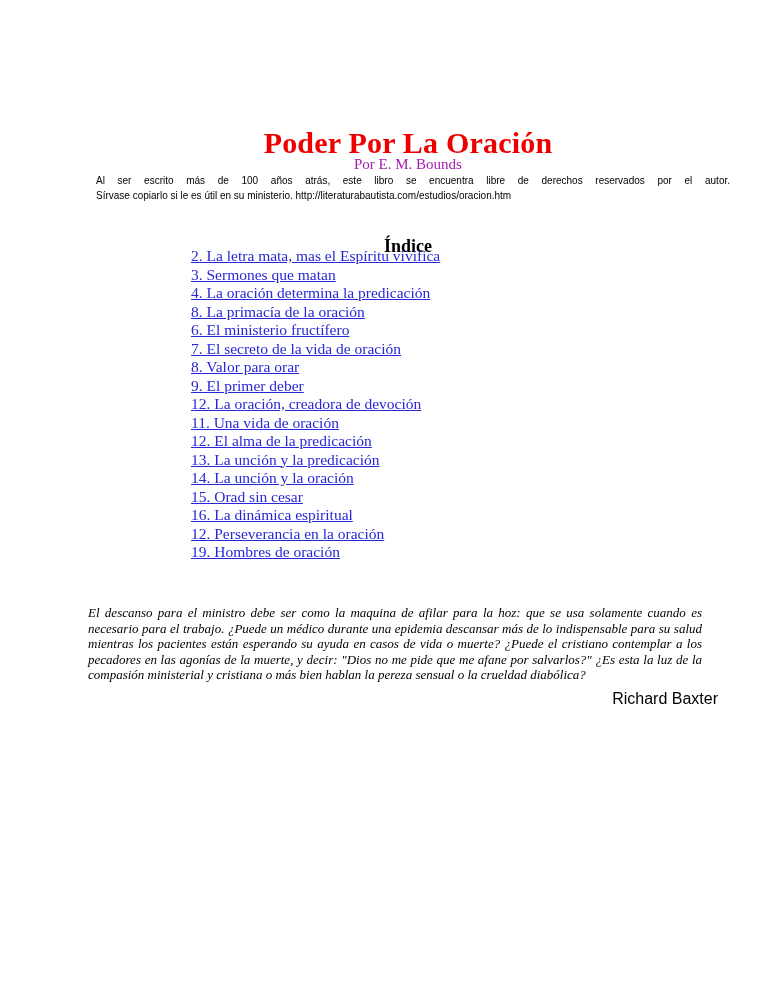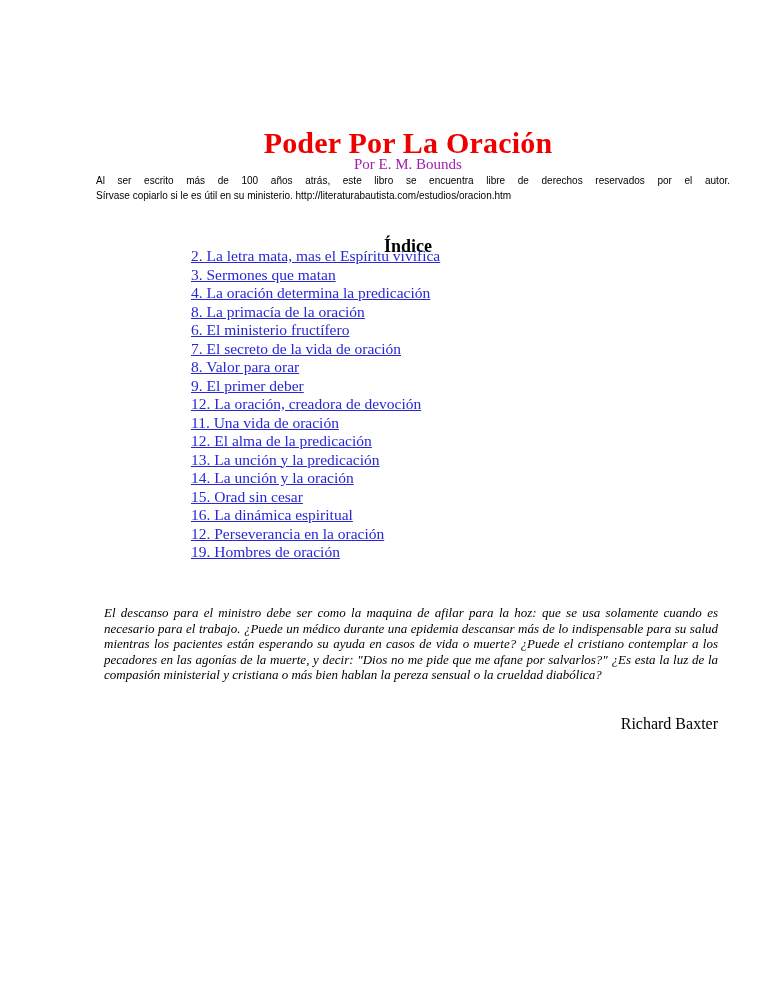--- a/index.html
+++ b/index.html
@@ -104,38 +104,38 @@
     font-size: 15.5px;
     color: #2727d7;
     text-decoration: underline;
     cursor: pointer;
   }
 
   
   .quote {
     position: absolute;
     top: 592px;
-    left: 80px;
+    left: 64px;
     width: 614px;
     font-family: "Liberation Serif", "DejaVu Serif", serif;
     font-style: italic;
     font-size: 13px;
     line-height: 15.6px;
     text-align: justify;
     color: #000000;
   }
 
   
   .attribution {
     position: absolute;
-    top: 714px;
+    top: 689px;
     left: 80px;
     width: 614px;
     text-align: right;
-    font-family: Liberation Serif, serif;
+    font-family: Liberation Sans, sans-serif;
     font-size: 16px;
     line-height: 20px;
     color: #000000;
   }
 </style>
 </head>
 <body>
 
 <div class="page">
 

